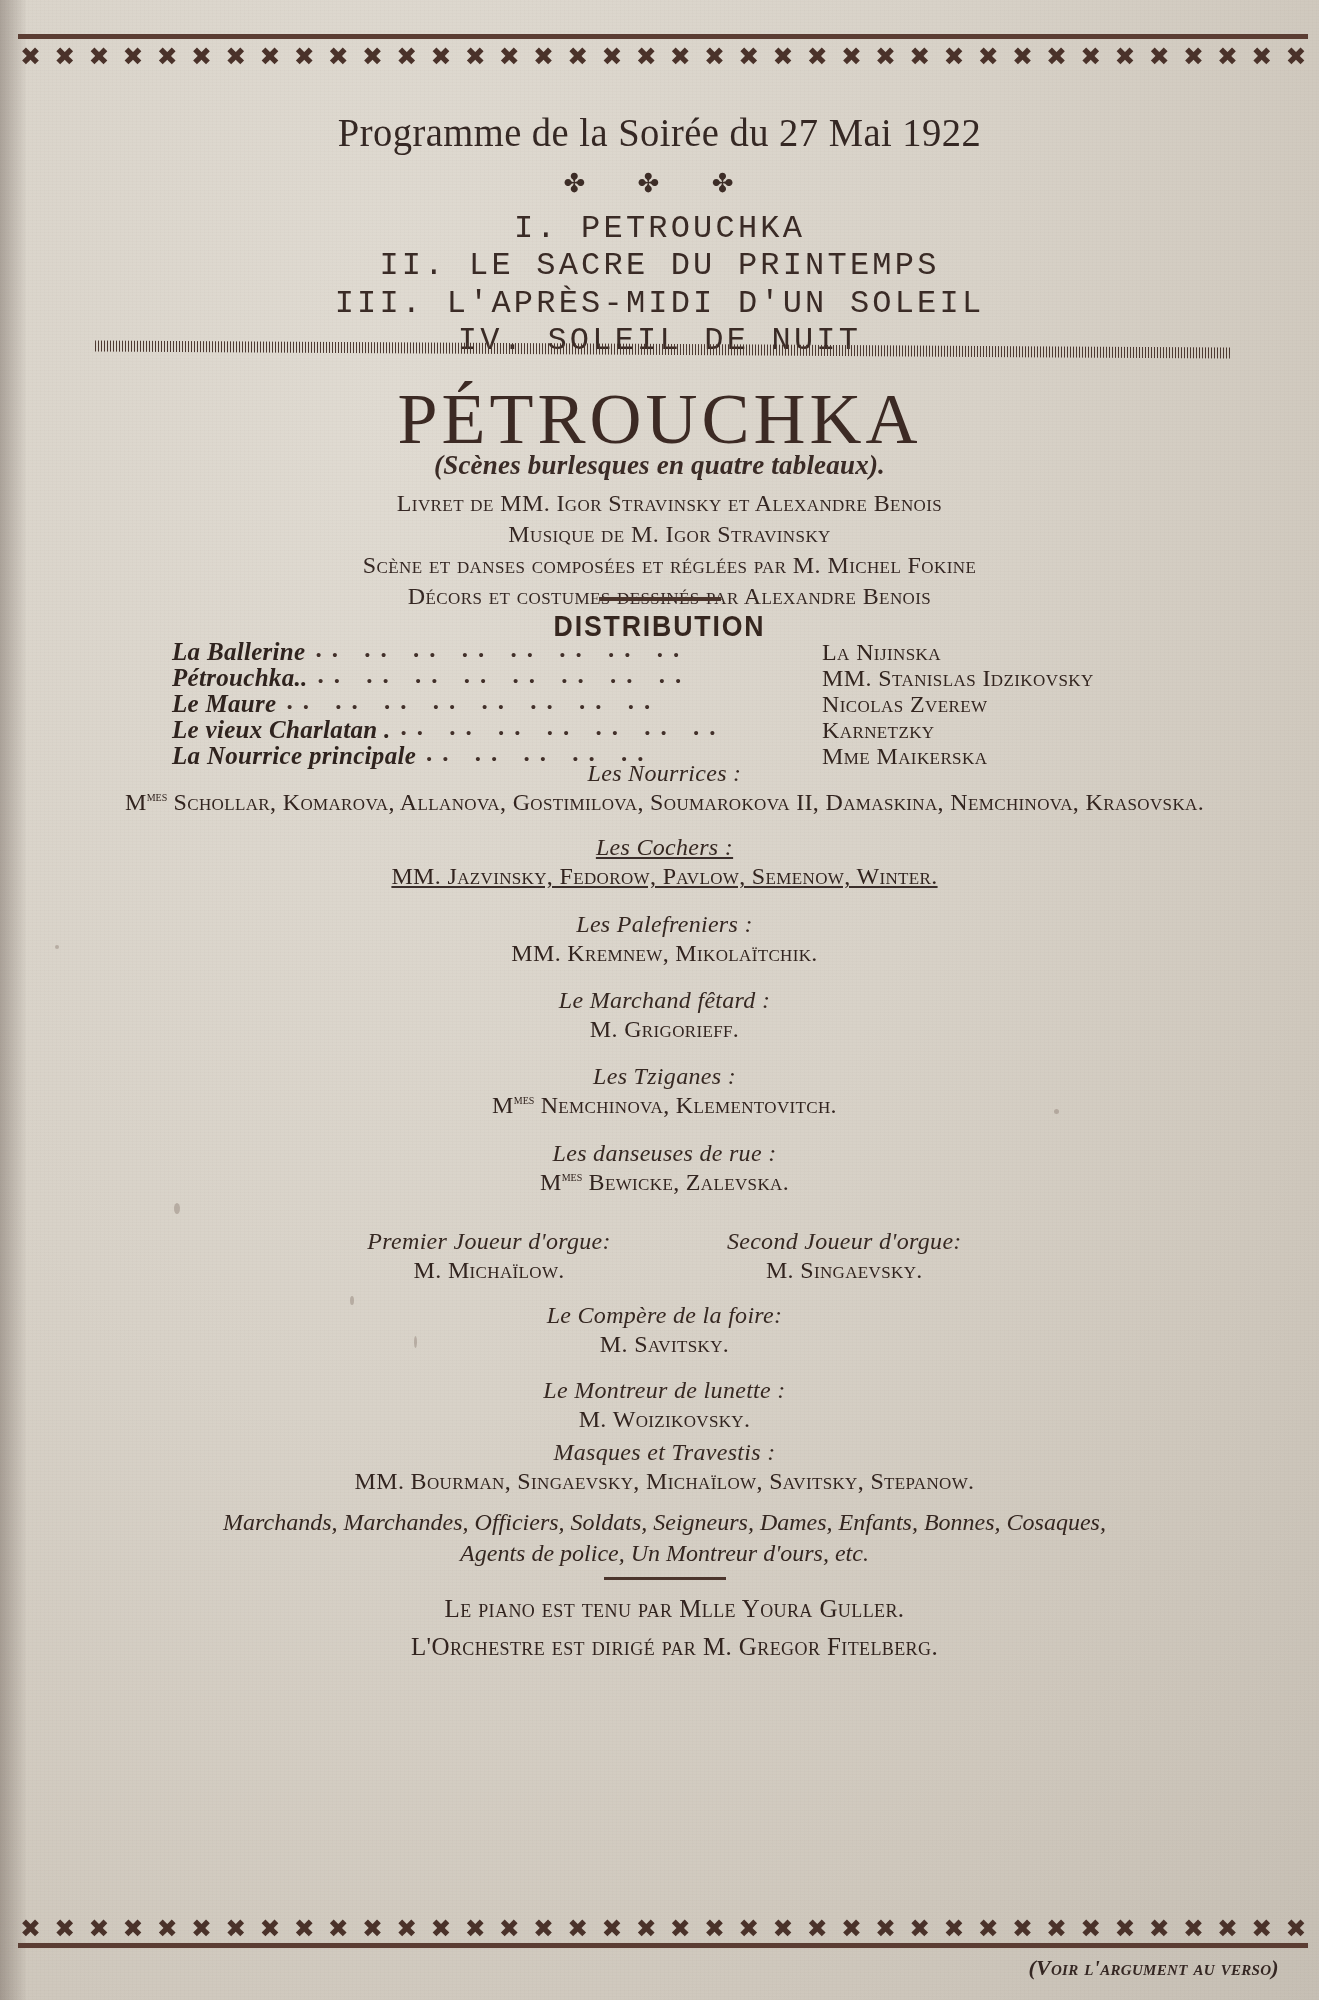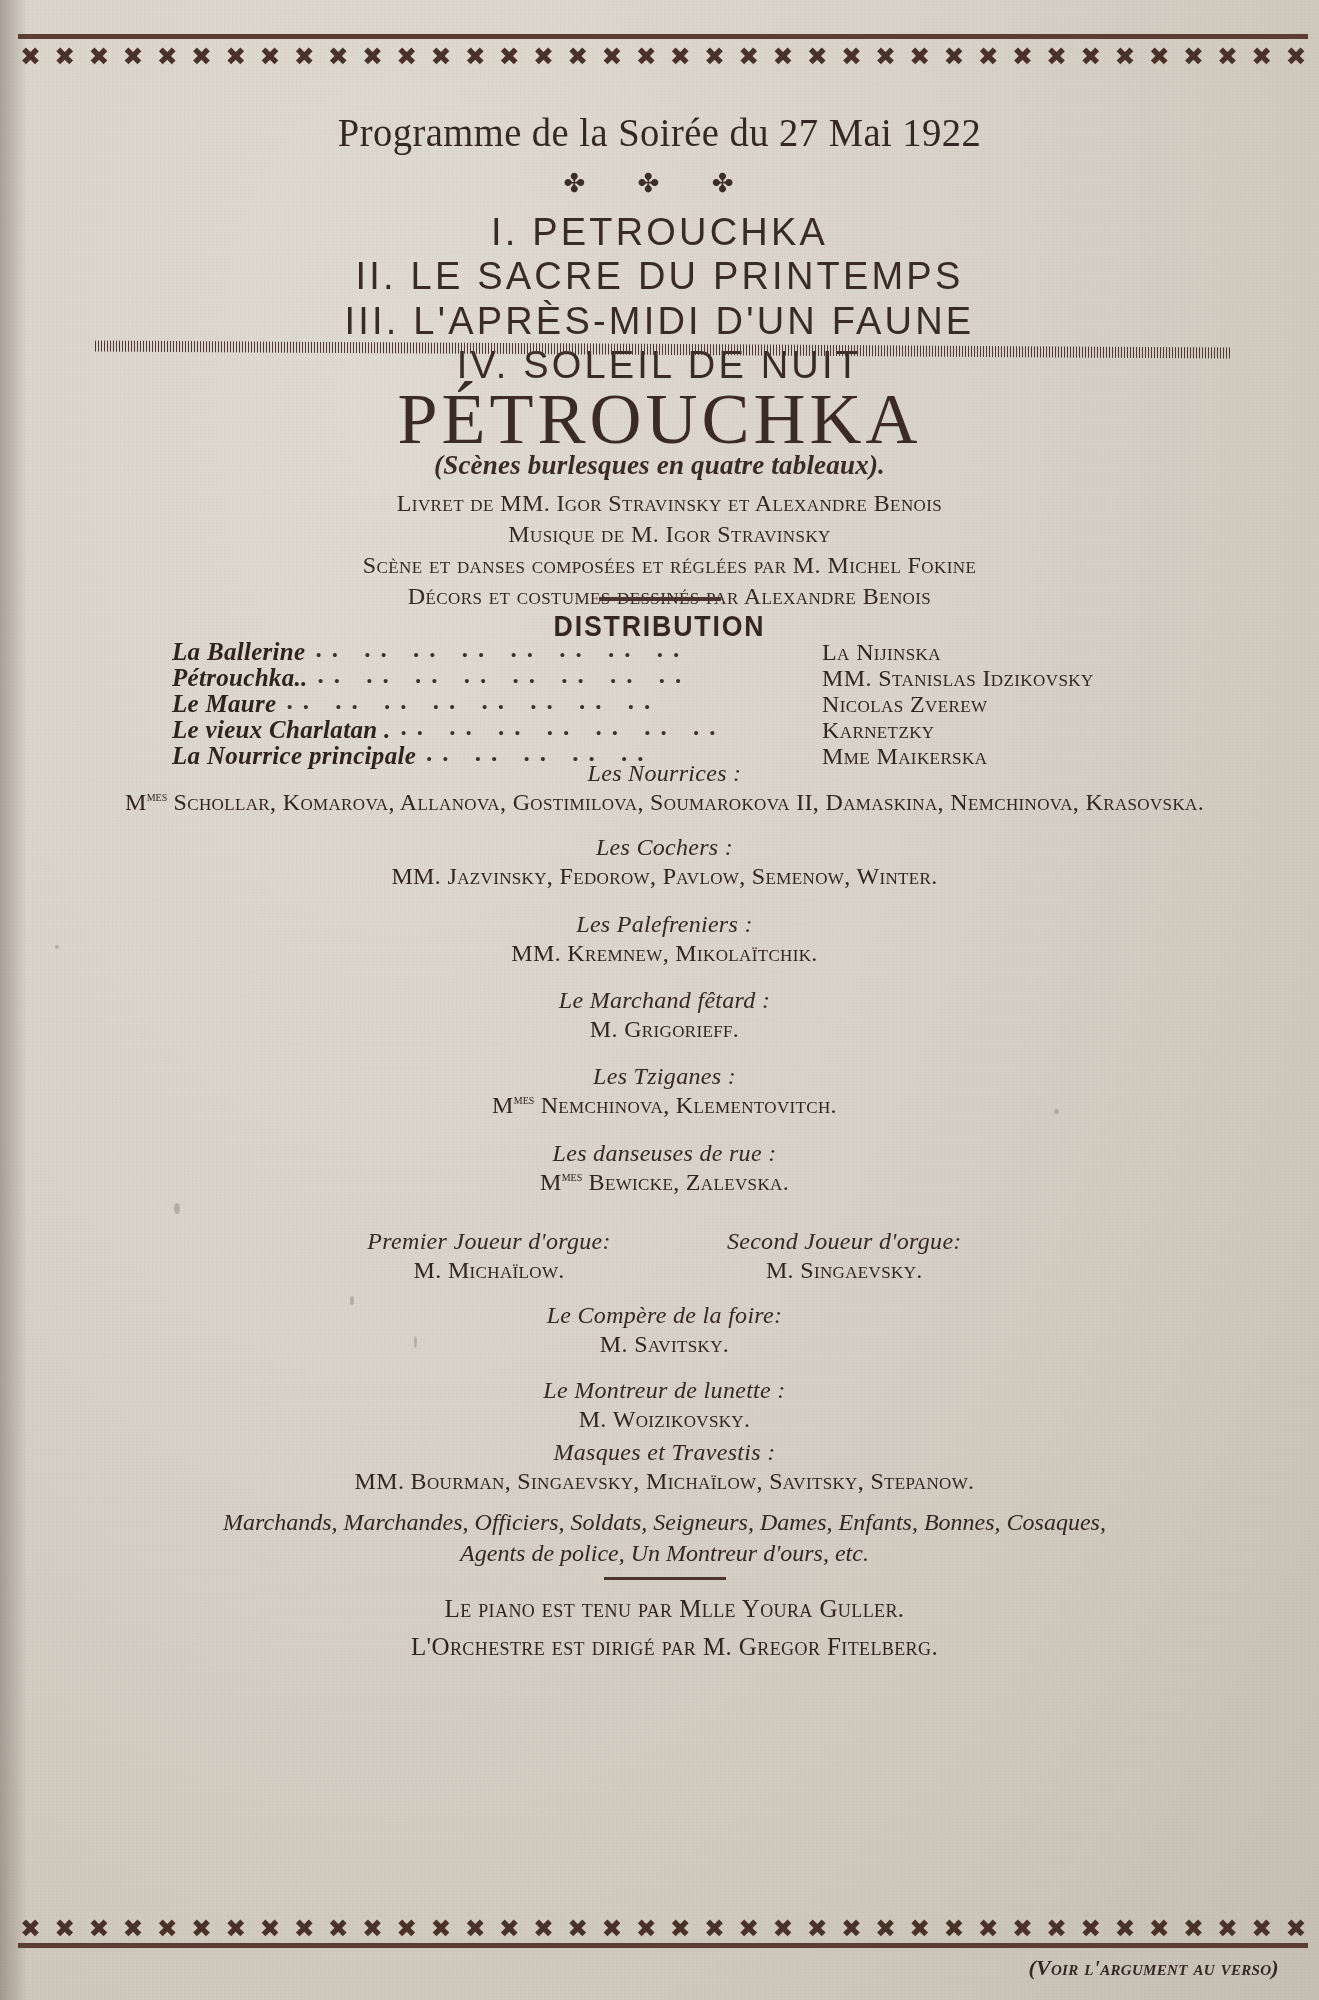--- a/index.html
+++ b/index.html
@@ -69,25 +69,25 @@
     color:#3d2d27;
     font-size:26px;
     letter-spacing:22px;
     font-family:"DejaVu Sans", sans-serif;
   }
   .worklist{
     position:absolute;left:0;right:0;top:210px;
     text-align:center;
   }
   .worklist .wl{
-    font-size:38px;
+    font-size:32px;
     letter-spacing:3.2px;
     line-height:1.17;
     color:#3a2b26;
-    font-family:Liberation Sans, sans-serif;
+    font-family:Liberation Mono, monospace;
     white-space:nowrap;
   }
   .hatchrule{
     position:absolute;left:95px;width:1135px;top:344px;height:11px;
     background-image:repeating-linear-gradient(90deg,#4c3830 0 1px, rgba(0,0,0,0) 1px 3px);
     transform:rotate(.35deg);
   }
 
   
   .ballet-title{
@@ -274,21 +274,21 @@
         <span class="xglyph">✖</span>
       </div>
   </div>
 
   <div class="soiree">Programme de la Soirée du 27 Mai 1922</div>
   <div class="fleurons">✤ ✤ ✤</div>
 
   <div class="worklist">
     <div class="wl">I.  PETROUCHKA</div>
     <div class="wl">II.  LE SACRE DU PRINTEMPS</div>
-    <div class="wl">III.  L'APRÈS-MIDI  D'UN  FAUNE</div>
+    <div class="wl">III.  L'APRÈS-MIDI  D'UN  SOLEIL</div>
     <div class="wl">IV.  SOLEIL  DE  NUIT</div>
   </div>
 
   <div class="hatchrule"></div>
 
   <div class="ballet-title">PÉTROUCHKA</div>
   <div class="ballet-sub">(Scènes burlesques en quatre tableaux).</div>
 
   <div class="credits">
     <div class="cl sc">Livret de MM. Igor Stravinsky et Alexandre Benois</div>
@@ -327,21 +327,21 @@
         <span class="cast-dots">.. .. .. .. ..</span>
         <span class="cast-name">Mme Maikerska</span>
       </div>
     </div>
 
   <div class="groups" id="groups-root">
       <div class="grp" style="margin-top: 0px;">
         <div class="grp-title">Les Nourrices :</div>
         <div class="grp-names"><span>M</span><span class="sup">mes</span> Schollar, Komarova, Allanova, Gostimilova, Soumarokova II, Damaskina, Nemchinova, Krasovska.</div>
       </div>
-      <div class="grp" style="">
+      <div class="grp" style=" text-decoration: underline;">
         <div class="grp-title">Les Cochers :</div>
         <div class="grp-names">MM. Jazvinsky, Fedorow, Pavlow, Semenow, Winter.</div>
       </div>
       <div class="grp" style="margin-top: 20px;">
         <div class="grp-title">Les Palefreniers :</div>
         <div class="grp-names">MM. Kremnew, Mikolaïtchik.</div>
       </div>
       <div class="grp" style="margin-top: 20px;">
         <div class="grp-title">Le Marchand fêtard :</div>
         <div class="grp-names">M. Grigorieff.</div>

